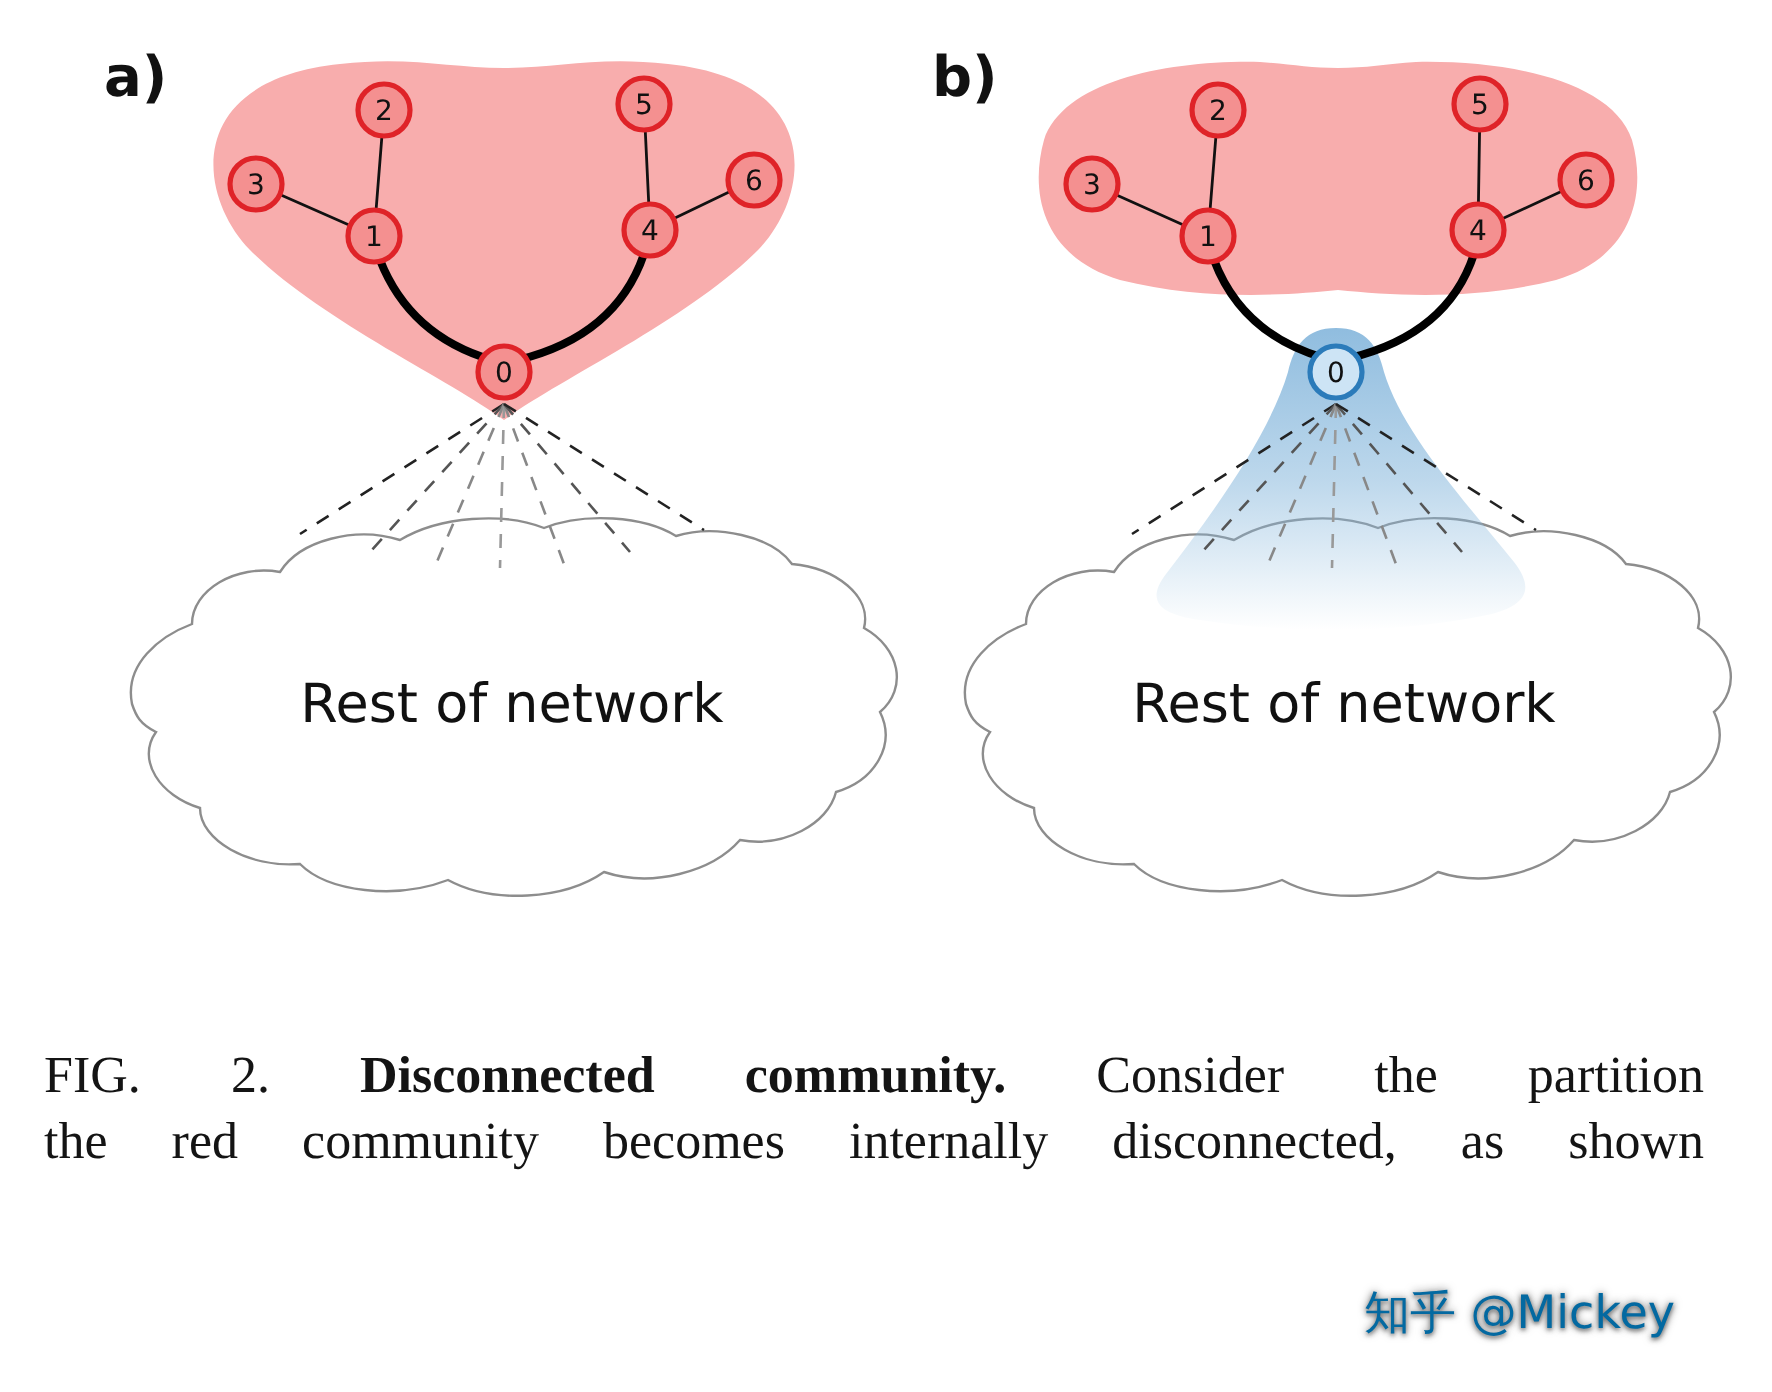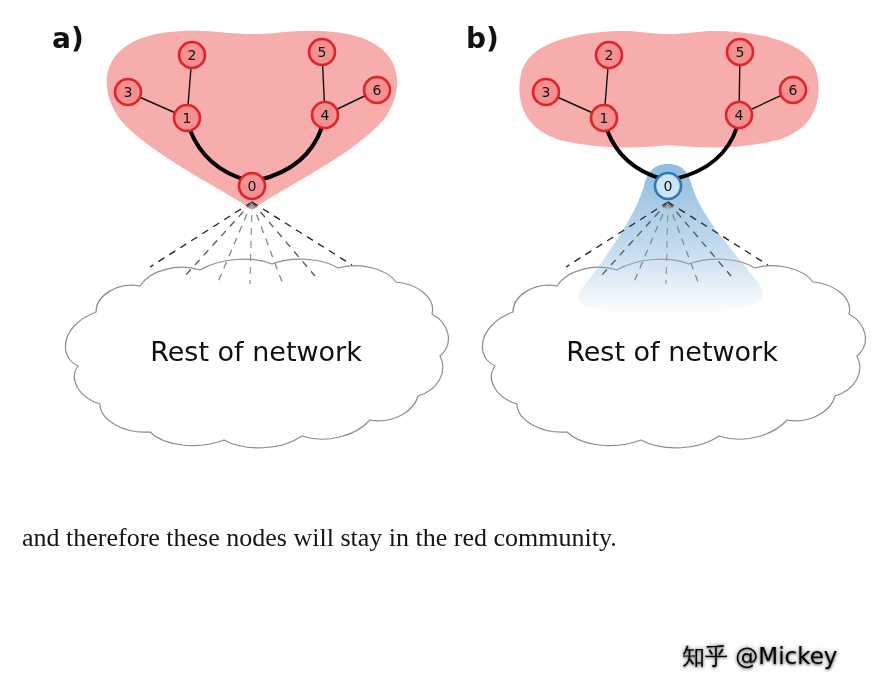--- a/index.html
+++ b/index.html
@@ -38,21 +38,21 @@
   }
   .cap-line { text-align: justify; text-align-last: justify; white-space: normal; }
   .cap-line.last { text-align-last: auto; }
   .cap-bold { font-weight: 700; }
 
   .watermark {
     position: absolute;
     top: 641px; left: 682px;
     font-family: "DejaVu Sans", sans-serif;
     font-size: 23px;
-    color: #000000;
+    color: #0369a1;
     text-shadow: 0 0 4px rgba(110,110,110,0.95), 0 1px 2px rgba(90,90,90,0.85);
     z-index: 5;
     white-space: nowrap;
   }
 </style>
 </head>
 <body>
 
 <svg width="886" height="512" viewBox="0 0 886 512" xmlns="http://www.w3.org/2000/svg">
   <defs>
@@ -218,16 +218,17 @@
         <circle class="node-circle" cx="668" cy="186" r="13" fill="#cde4f5" stroke="#2b7bba"></circle>
         <text class="node-label" x="668" y="191">0</text>
       </g>
     </g>
 
     <text x="672" y="361" class="rest-label">Rest of network</text>
   </g>
 </svg>
 
 <div class="caption">
-  <div class="cap-line last">and therefore these nodes will stay in the red community.</div>
+  <div class="cap-line"><span>FIG. 2.</span> <span class="cap-bold">Disconnected community.</span> <span>Consider the partition</span></div>
+  <div class="cap-line">the red community becomes internally disconnected, as shown</div>
 </div>
 
 <div class="watermark">知乎 @Mickey</div>
 
 </body></html>

